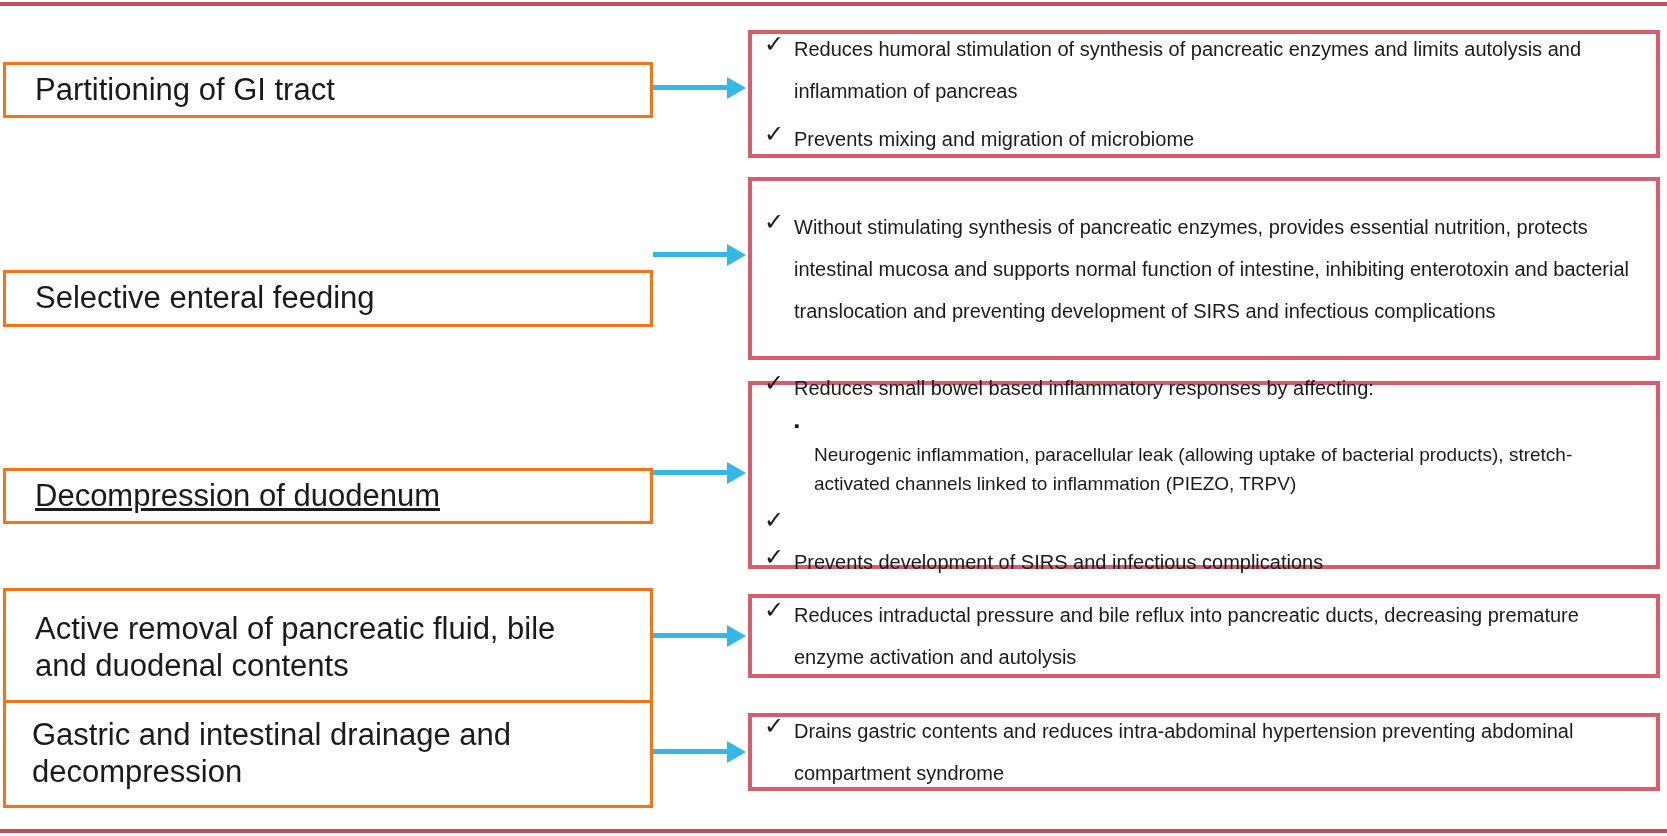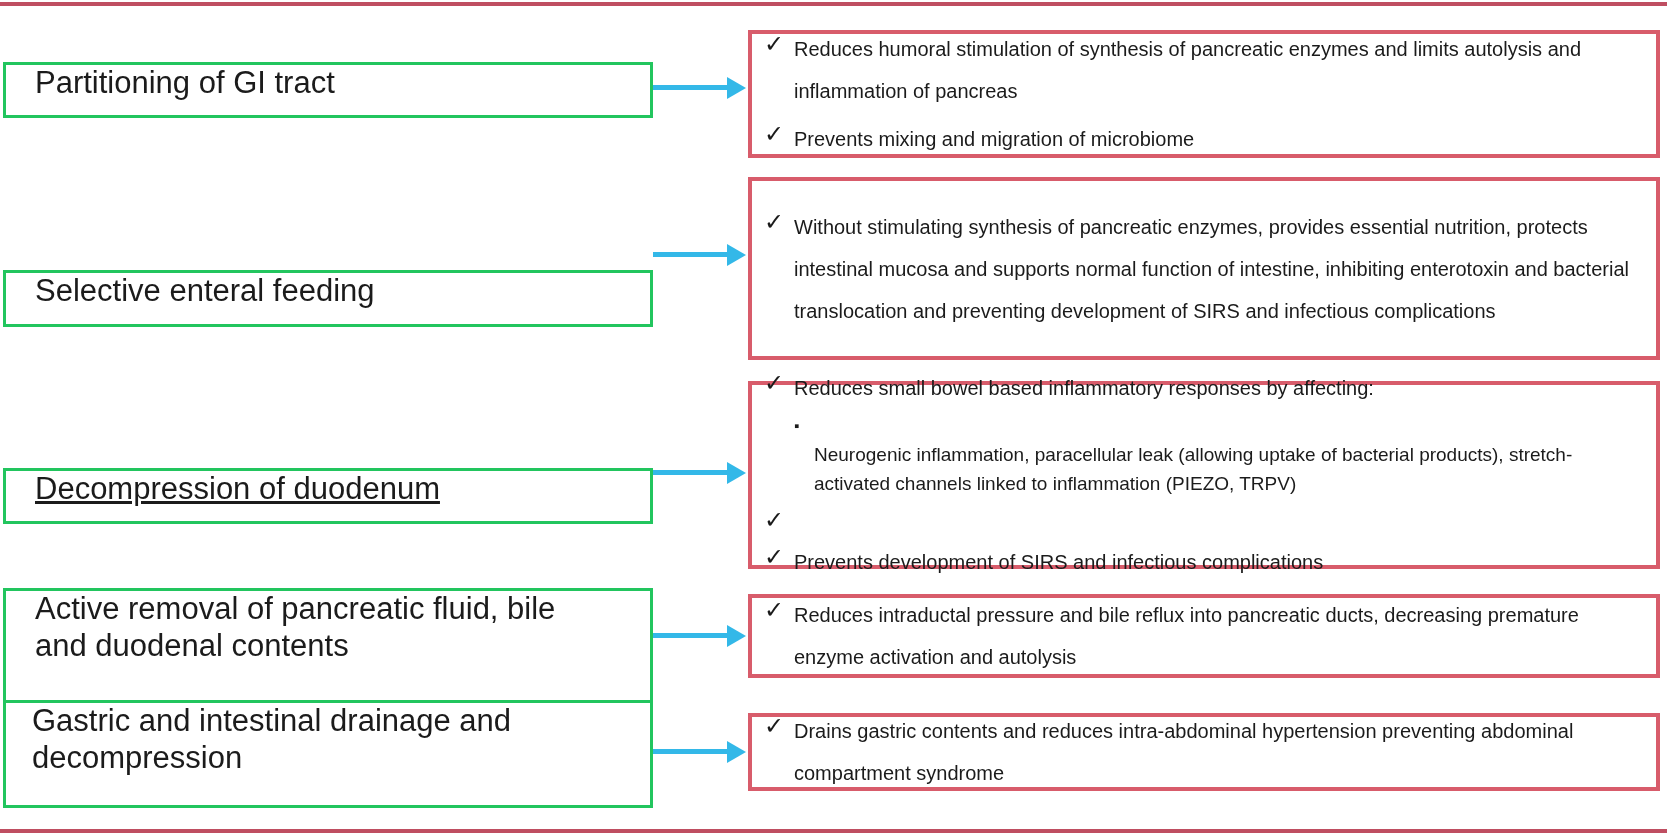--- a/index.html
+++ b/index.html
@@ -13,24 +13,24 @@
   }
   .frame-line {
     position:absolute; left:0; width:1667px; height:4px;
     background:#bf4e61;
   }
   .frame-top { top:2px; }
   .frame-bottom { top:829px; }
 
   .left-box {
     position:absolute; left:3px; width:650px;
-    border:3px solid #22c55e;
+    border:3px solid #f97316;
     background:#ffffff;
     box-sizing:border-box;
-    display:flex; align-items:flex-start;
+    display:flex; align-items:center;
     padding-left:29px;
     font-size:31px; line-height:1.18;
   }
   .lb1 { top:62px;  height:56px; }
   .lb2 { top:226px; height:57px;margin-top:44px; }
   .lb3 { top:468px; height:56px;text-decoration:underline; }
   .lb4 { top:588px; height:120px; }
   .lb5 { top:700px; height:108px;padding-left:26px; }
   .label-text { max-width:560px; }
   .lb4 .label-text, .lb5 .label-text { max-width:525px; }

